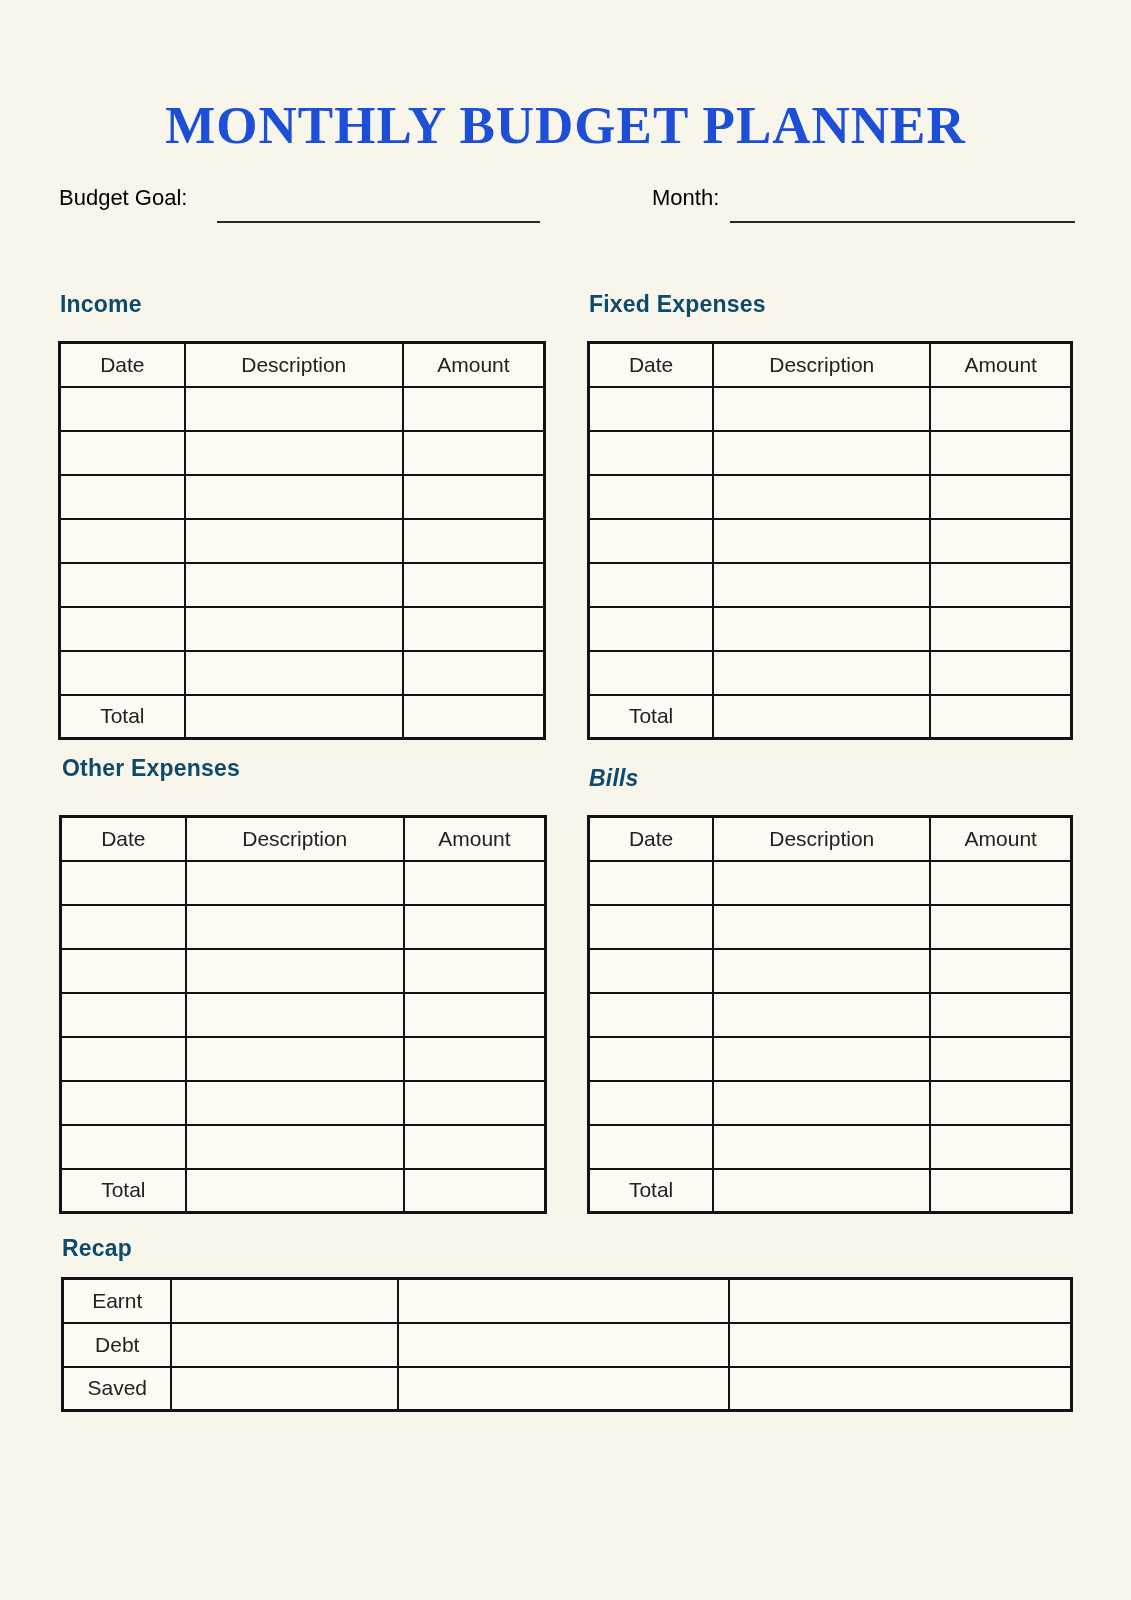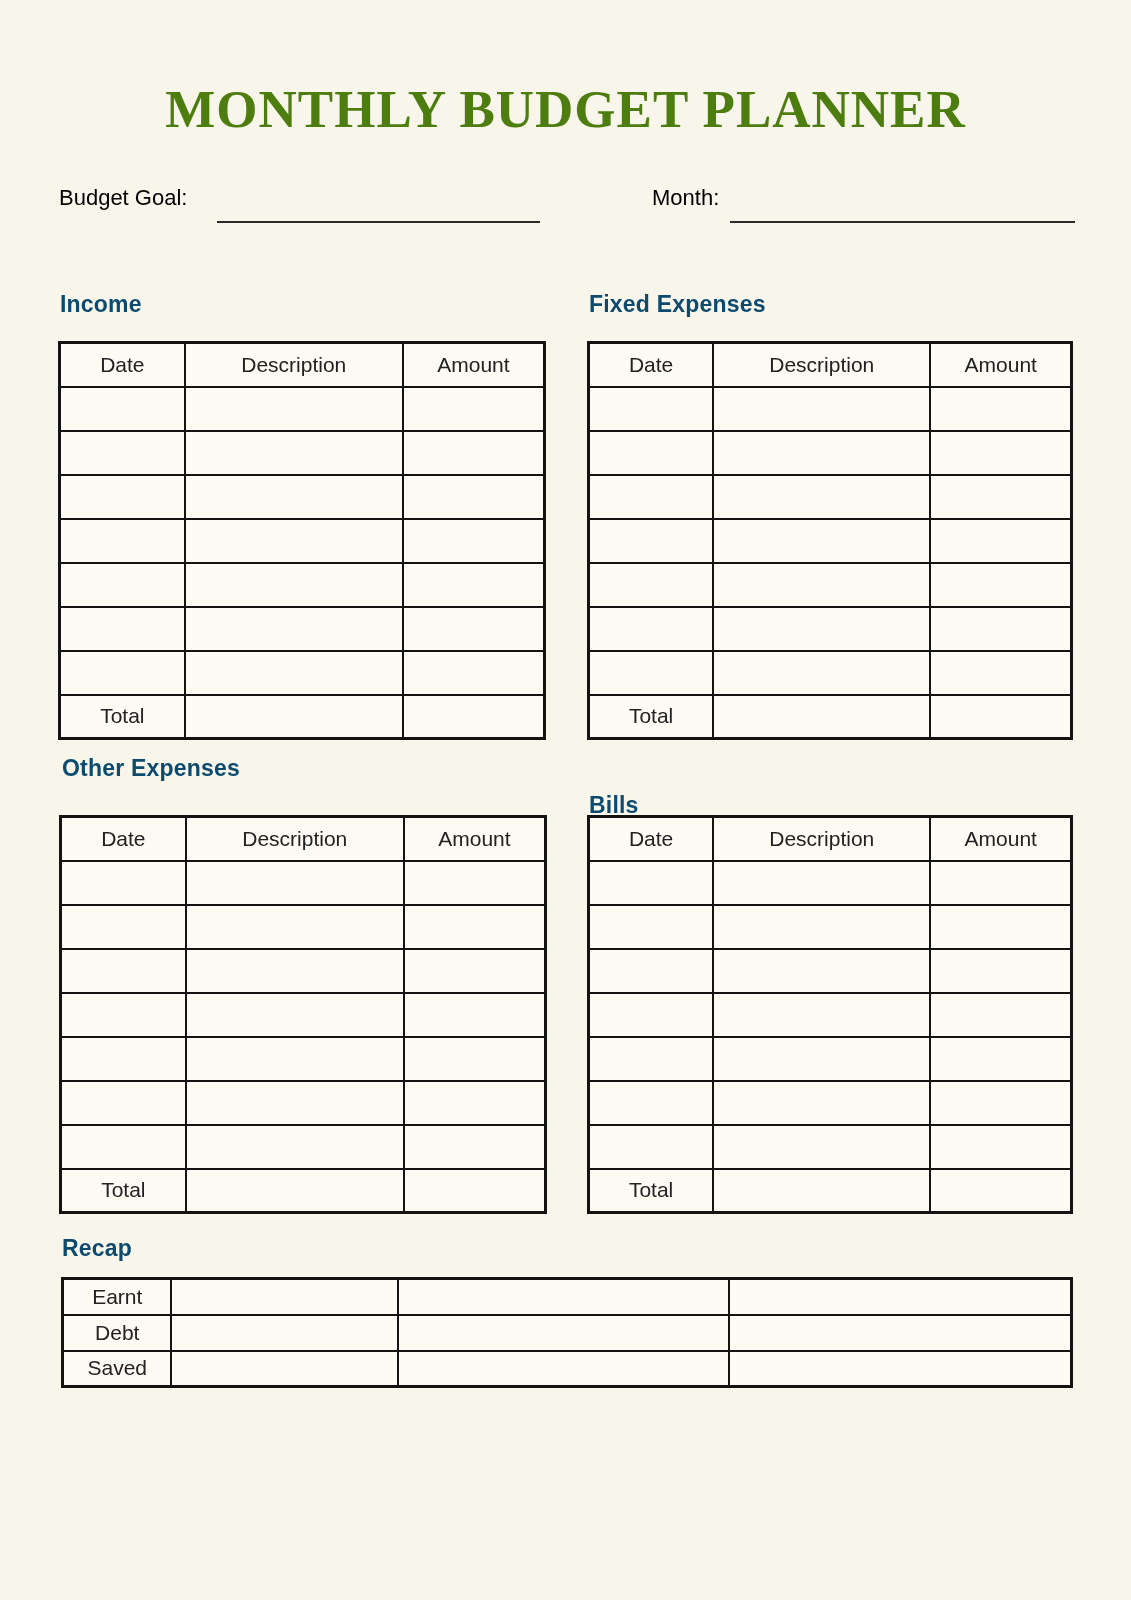--- a/index.html
+++ b/index.html
@@ -3,60 +3,60 @@
 <meta charset="utf-8">
 <style>
   * { margin:0; padding:0; box-sizing:border-box; }
   html,body { background:#f8f5ea; }
   .canvas {
     position:relative; width:1131px; height:1600px;
     background:#f8f5ea; overflow:hidden;
     font-family:"Liberation Sans", sans-serif; color:#1e1e1e;
   }
   .page-title {
-    position:absolute; top:80px; left:0; width:100%;
+    position:absolute; top:96px; left:0; width:100%;
     text-align:center;
     font-family:"Liberation Serif", serif;
     font-size:53px; font-weight:700; letter-spacing:1px;
-    color:#4d7c0f; line-height:1.1;
+    color:#1d4ed8; line-height:1.1;
   }
   .field-label { position:absolute; font-size:22px; color:#000000; white-space:nowrap; }
   .field-line  { position:absolute; height:2px; background:#2a2a2a; }
   #budget-goal-label { left:59px;  top:185px; }
   #budget-goal-line  { left:217px; top:221px; width:323px; }
   #month-label       { left:652px; top:185px; }
   #month-line        { left:730px; top:221px; width:345px; }
 
   .section-title {
     position:absolute; font-size:23px; font-weight:700;
     color:#0c4a6e; letter-spacing:0.2px; white-space:nowrap;
   }
   #title-income         { left:60px;  top:291px; }
   #title-fixed-expenses { left:589px; top:291px; }
   #title-other-expenses { left:62px;  top:755px; }
-  #title-bills          { left:589px; top:792px; }
+  #title-bills          { left:589px; top:765px;font-style:italic; }
   #title-recap          { left:62px;  top:1235px; }
 
   table.grid {
     position:absolute; border-collapse:collapse; table-layout:fixed;
     background:#fcfaf3; border:3.5px solid #131313;
   }
   table.grid th, table.grid td {
     border:2.5px solid #131313;
     text-align:center; vertical-align:middle;
     font-weight:400; font-size:21px; color:#222222;
     overflow:hidden; white-space:nowrap;
   }
   #table-income         { left:58px;  top:341px; width:488px; }
   #table-fixed-expenses { left:587px; top:341px; width:486px; }
   #table-other-expenses { left:59px;  top:815px; width:488px; }
   #table-bills          { left:587px; top:815px; width:486px; }
   .planner-table tr { height:44px; }
   #table-recap { left:61px; top:1277px; width:1012px; }
-  #table-recap tr { height:36px; }
+  #table-recap tr { height:44px; }
   #table-recap tr.header-row { height:49px; }
 </style>
 </head>
 <body>
 
 <div class="canvas">
 
   <div class="page-title">MONTHLY BUDGET PLANNER</div>
 
   <div class="field-label" id="budget-goal-label">Budget Goal:</div>

